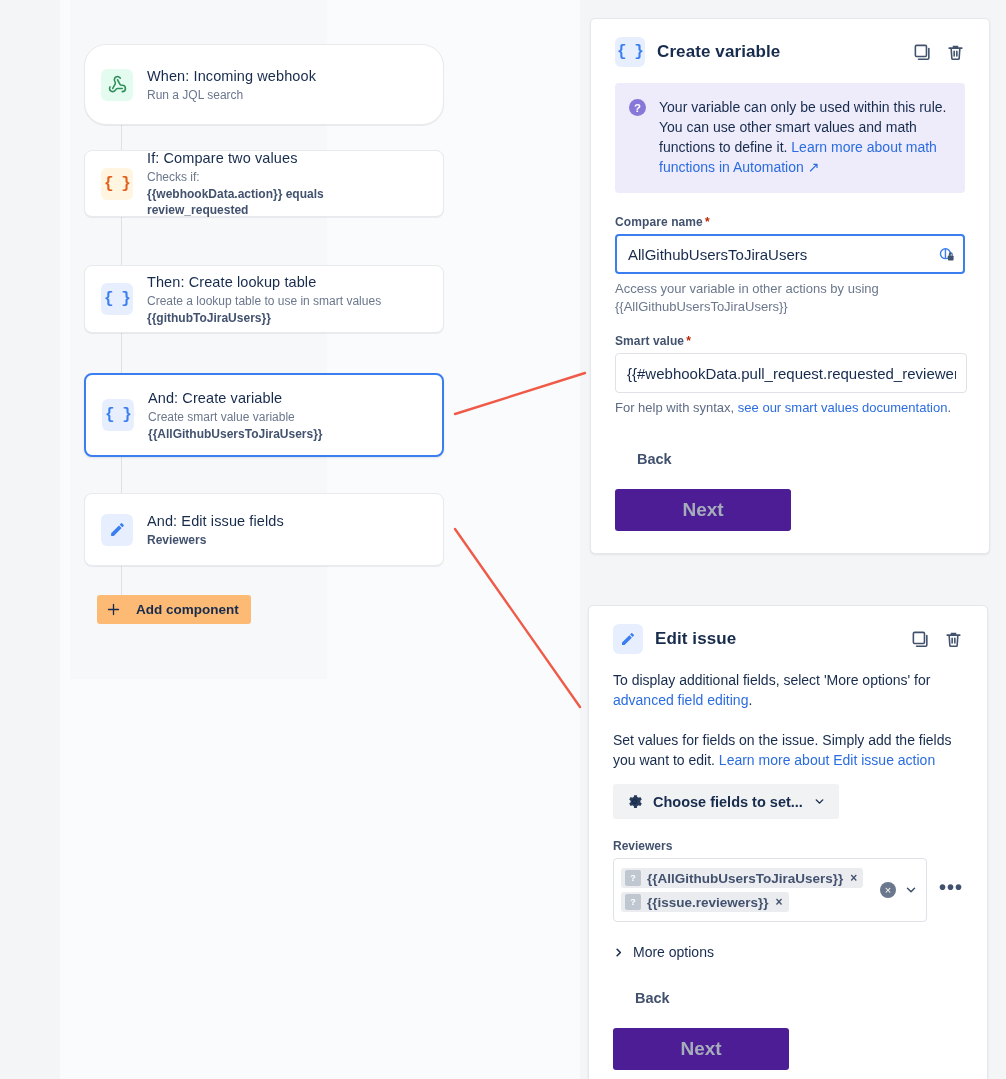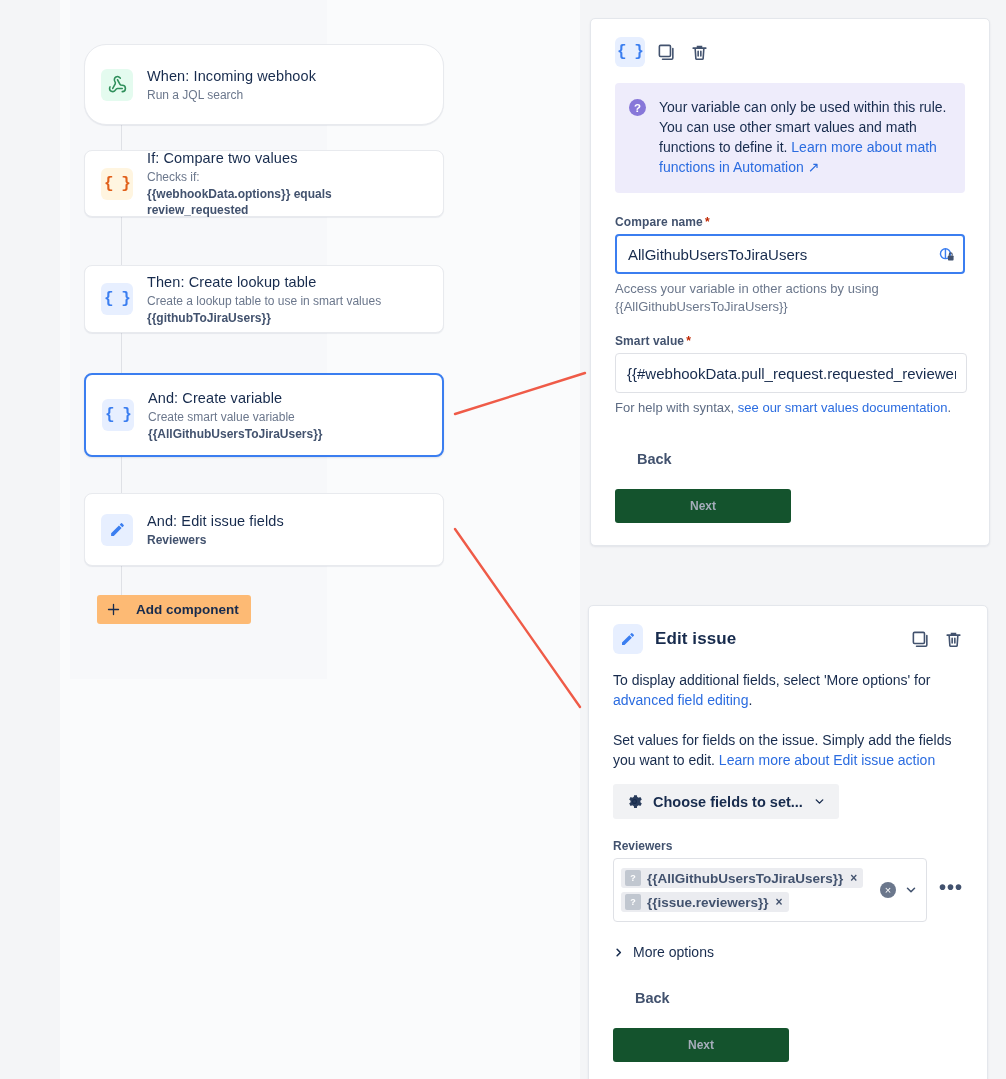--- a/index.html
+++ b/index.html
@@ -143,22 +143,22 @@
   .hint.wide { color: #5e6c84; }
 
   .btn-row { display: flex; align-items: flex-start; gap: 14px; margin-top: 26px; flex-direction: column; }
   .btn-back {
     background: none; border: 0; cursor: pointer;
     font-size: 14.5px; font-weight: 700; color: #42526e;
     padding: 8px 22px; border-radius: 3px;
   }
   .btn-next {
     flex: 0 0 auto; width: 176px;
-    background: #14532d; border: 0; border-radius: 3px;
-    font-size: 12px; font-weight: 600; color: #a5adba;
+    background: #4c1d95; border: 0; border-radius: 3px;
+    font-size: 19px; font-weight: 600; color: #a5adba;
     padding: 10px 0; cursor: default;
   }
 
   
   .chooser {
     display: inline-flex; align-items: center; gap: 10px;
     background: #f1f2f4; border: 0; border-radius: 3px;
     padding: 9px 13px; cursor: pointer;
     font-size: 14.5px; font-weight: 700; color: #172b4d;
   }
@@ -229,21 +229,21 @@
     </div>
   </div>
 
   <div class="node" style="top:150px;height:67px;">
     <div class="node-icon ic-amber">
       <span class="ic-brace">{ }</span>
     </div>
     <div class="node-text">
       <div class="node-title">If: Compare two values</div>
       <div class="node-sub">Checks if:</div>
-      <div class="node-sub strong">{{webhookData.options}} equals review_requested</div>
+      <div class="node-sub strong">{{webhookData.action}} equals review_requested</div>
     </div>
   </div>
 
   <div class="node" style="top:265px;height:68px;">
     <div class="node-icon ic-blue">
       <span class="ic-brace">{ }</span>
     </div>
     <div class="node-text">
       <div class="node-title">Then: Create lookup table</div>
       <div class="node-sub">Create a lookup table to use in smart values</div>
@@ -286,20 +286,21 @@
     <line x1="455" y1="529" x2="580" y2="707" stroke="#ef5b48" stroke-width="2.4" stroke-linecap="round"></line>
   </svg>
 
   <div class="panel" id="panel-create">
     <div class="panel-inner">
 
       <div class="panel-head">
         <div class="panel-head-icon">
           <span class="ic-brace">{ }</span>
         </div>
+        <div class="panel-title">Create variable</div>
         <div class="head-actions">
           <button class="head-btn">
             <svg width="19" height="19" viewBox="0 0 24 24" fill="none" stroke="currentColor" stroke-width="2">
               <rect x="3" y="3" width="14" height="14" rx="1.5"></rect>
               <path d="M20 7v12a1.5 1.5 0 0 1-1.5 1.5H7" stroke-linecap="round"></path>
             </svg>
           </button>
           <button class="head-btn">
             <svg width="19" height="19" viewBox="0 0 24 24" fill="none" stroke="currentColor" stroke-width="2" stroke-linecap="round">
               <path d="M4 6.5h16M9.5 6.5V4.5h5v2M6.5 6.5l.9 13.2a1 1 0 0 0 1 .8h7.2a1 1 0 0 0 1-.8l.9-13.2"></path>

